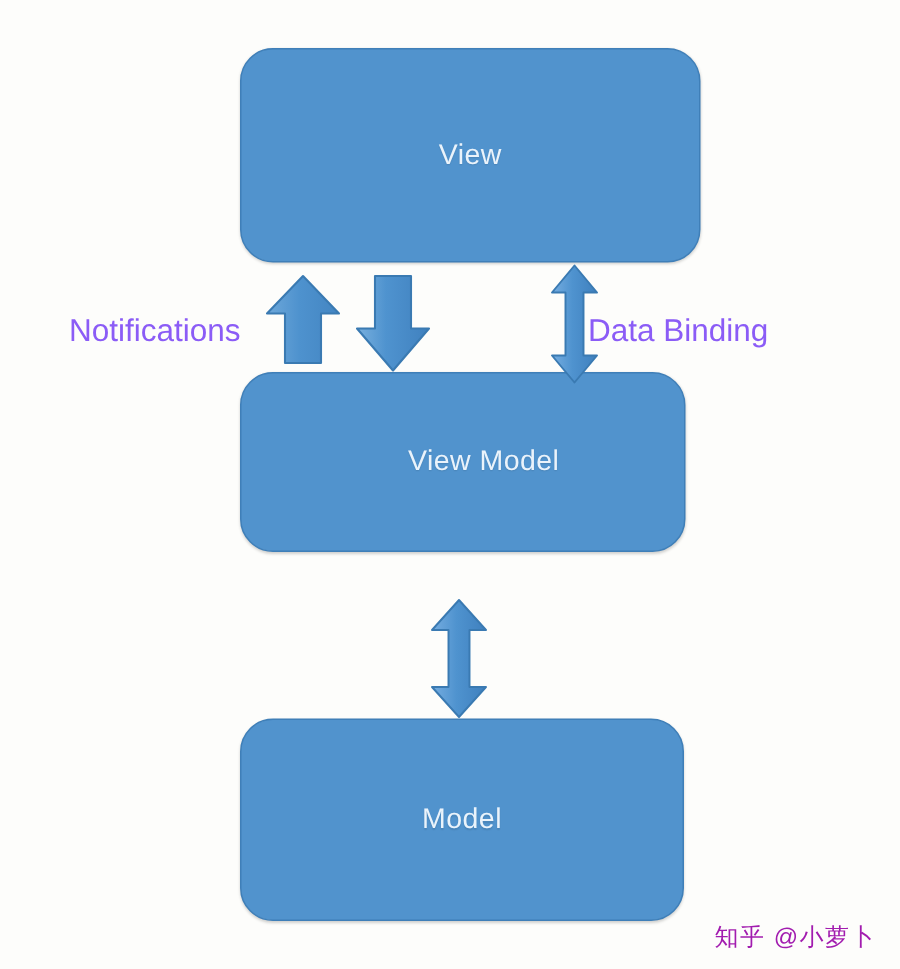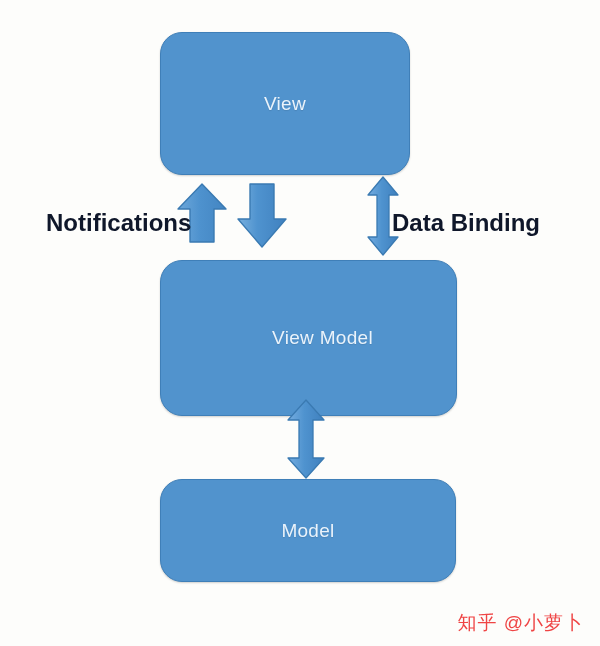--- a/index.html
+++ b/index.html
@@ -30,56 +30,56 @@
   }
   .node-label {
     color: #eaf3fb;
     font-size: 19px;
     font-weight: 400;
     letter-spacing: 0.3px;
     text-shadow: 0 1px 1px rgba(0,0,0,0.10);
     user-select: none;
   }
 
-  #node-view       { left: 160px; top: 32px;  width: 250px; height: 143px; }
-  #node-viewmodel  { left: 160px; top: 260px; width: 297px; height: 156px; padding-left: 28px; }
-  #node-model      { left: 160px; top: 479px; width: 296px; height: 103px; }
+  #node-view       { left: 160px; top: 32px;  width: 307px; height: 143px; }
+  #node-viewmodel  { left: 160px; top: 248px; width: 297px; height: 120px; padding-left: 28px; }
+  #node-model      { left: 160px; top: 479px; width: 296px; height: 135px; }
 
   
   .arrow { position: absolute; }
   .arrow svg { display: block; overflow: visible; }
 
   #arrow-notifications { left: 176px; top: 183px; width: 52px;  height: 60px; }
   #arrow-command       { left: 236px; top: 183px; width: 52px;  height: 66px; }
   #arrow-databinding   { left: 364px; top: 176px; width: 38px;  height: 80px; }
   #arrow-model-link    { left: 284px; top: 399px; width: 44px;  height: 80px; }
 
   
   .edge-label {
     position: absolute;
-    color: #0f172a;
-    font-size: 24px;
-    font-weight: 700;
+    color: #8b5cf6;
+    font-size: 21px;
+    font-weight: 400;
     white-space: nowrap;
     user-select: none;
   }
   #label-notifications { left: 46px;  top: 209px; }
   #label-command       { left: 276px; top: 209px; }
   #label-databinding   { left: 392px; top: 209px; }
 
   
   #watermark {
     position: absolute;
     right: 16px;
     bottom: 10px;
     display: flex;
     align-items: flex-end;
     gap: 6px;
-    color: #ef4444;
-    font-size: 19px;
+    color: #a21caf;
+    font-size: 16px;
     letter-spacing: 1px;
     user-select: none;
   }
 </style>
 </head>
 <body>
 
 <div id="canvas">
 
   <div class="node" id="node-view">

